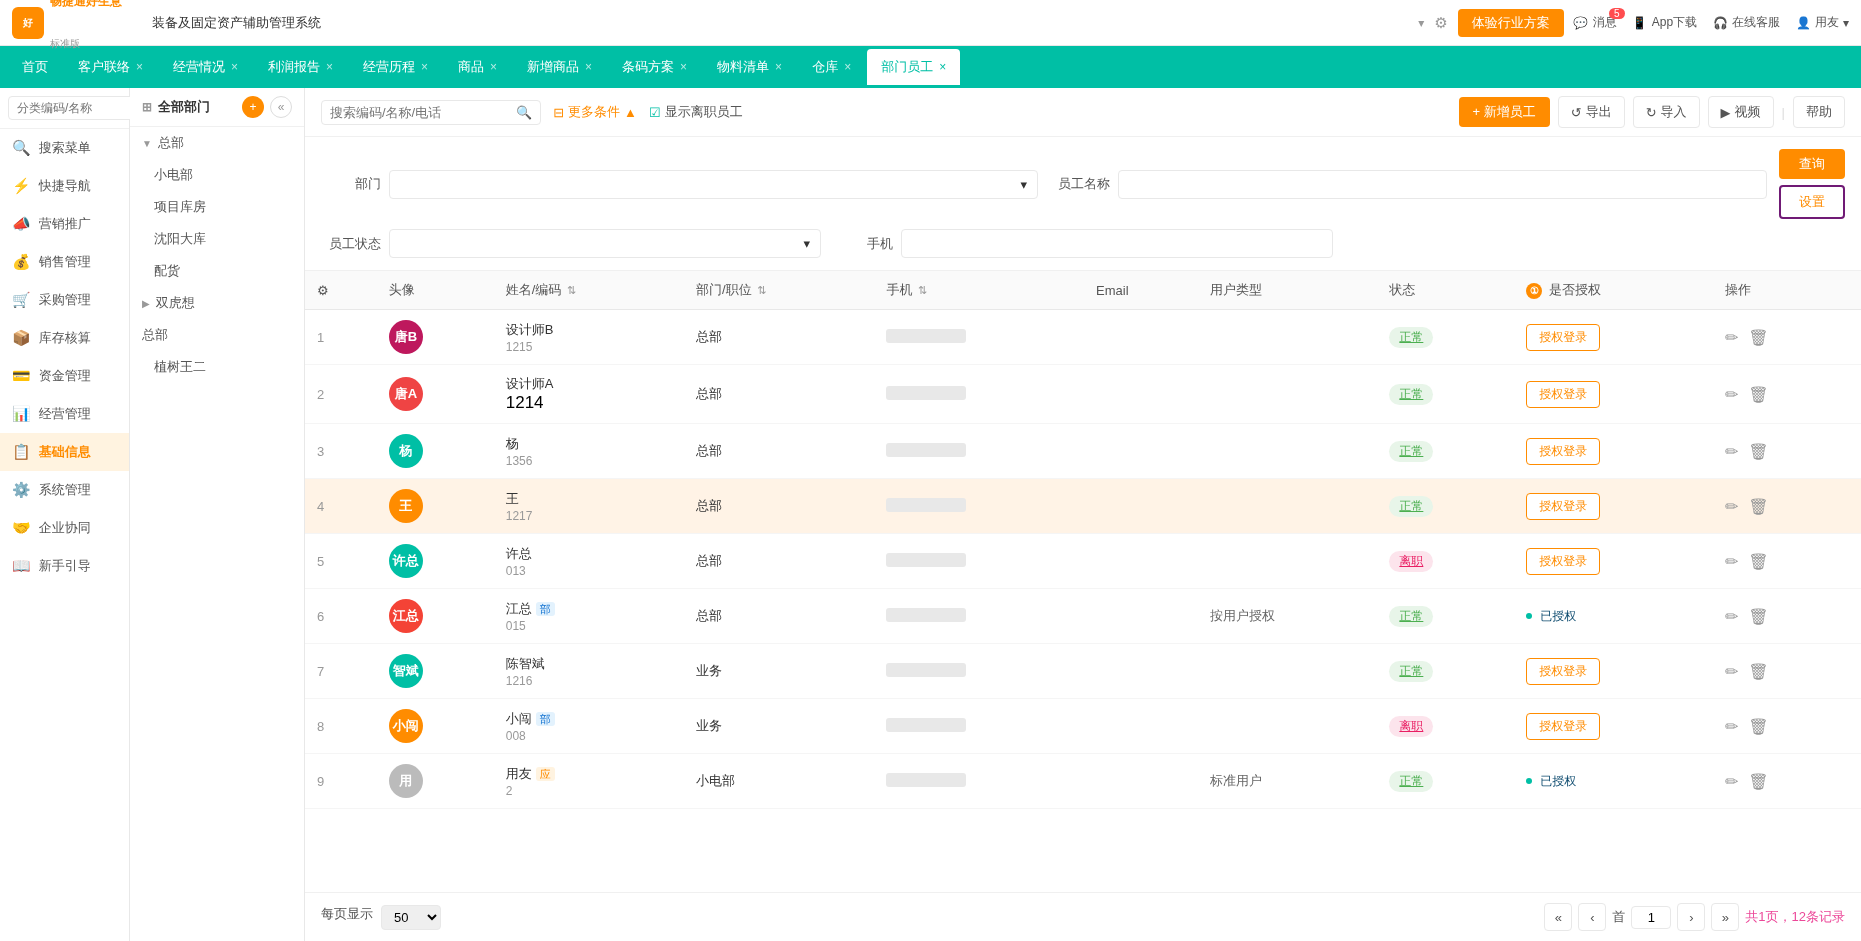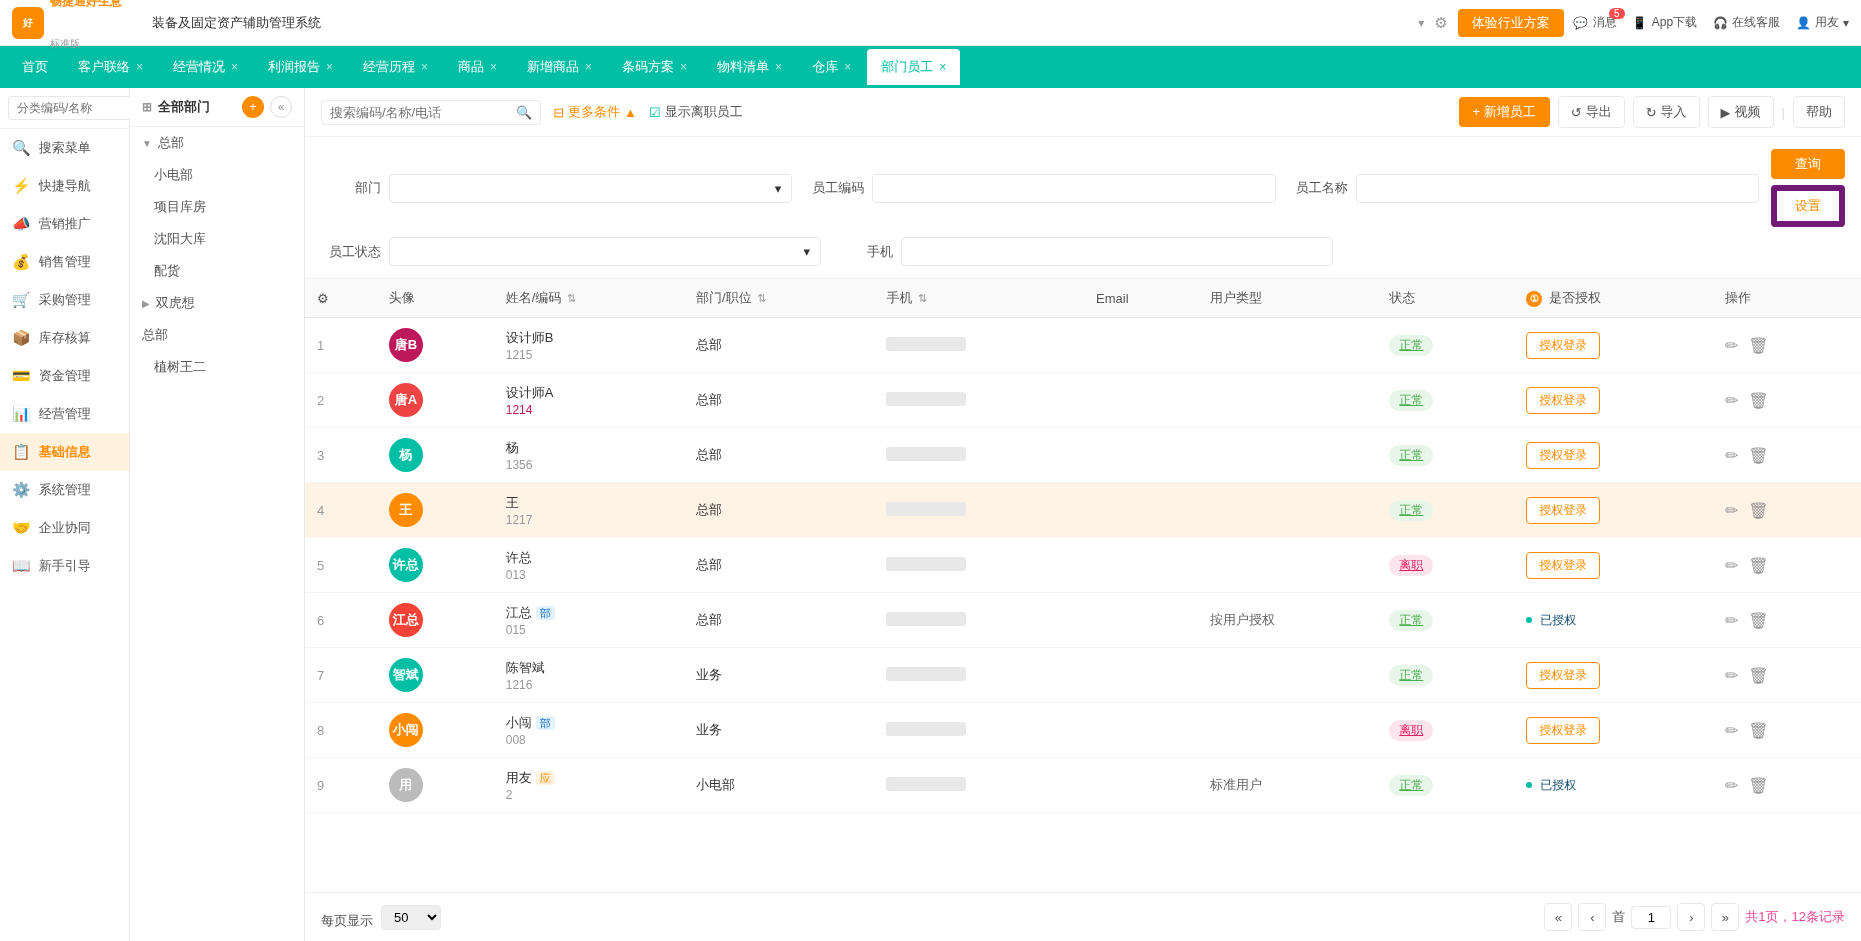--- a/index.html
+++ b/index.html
@@ -67,21 +67,21 @@
     
     .search-form { background: #fff; padding: 12px 16px; border-bottom: 1px solid #f0f0f0; }
     .search-form-row { display: flex; align-items: center; gap: 12px; margin-bottom: 10px; }
     .search-form-row:last-child { margin-bottom: 0; }
     .form-field { display: flex; align-items: center; gap: 8px; flex: 1; }
     .form-label { font-size: 13px; color: #555; white-space: nowrap; width: 60px; text-align: right; }
     .form-select { flex: 1; border: 1px solid #e8e8e8; border-radius: 4px; padding: 6px 10px; font-size: 13px; outline: none; background: #fff; display: flex; align-items: center; justify-content: space-between; cursor: pointer; }
     .form-input { flex: 1; border: 1px solid #e8e8e8; border-radius: 4px; padding: 6px 10px; font-size: 13px; outline: none; }
     .form-actions { display: flex; flex-direction: column; gap: 6px; justify-content: center; }
     .btn-search { background: #ff8c00; color: #fff; border: none; border-radius: 4px; padding: 6px 18px; font-size: 13px; cursor: pointer; }
-    .btn-settings { background: #fff; border: 6px solid #701a75; color: #ff8c00; border-radius: 4px; padding: 6px 18px; font-size: 13px; cursor: pointer; }
+    .btn-settings { background: #fff; border: 2px solid #701a75; color: #ff8c00; border-radius: 4px; padding: 6px 18px; font-size: 13px; cursor: pointer; }
 
     
     .table-container { flex: 1; overflow: auto; background: #fff; }
     table { width: 100%; border-collapse: collapse; }
     thead tr { background: #fafafa; border-bottom: 1px solid #e8e8e8; }
     th { padding: 10px 12px; font-size: 13px; color: #555; font-weight: normal; text-align: left; white-space: nowrap; border-bottom: 1px solid #e8e8e8; }
     td { padding: 10px 12px; font-size: 13px; color: #333; border-bottom: 1px solid #f5f5f5; vertical-align: middle; }
     tr.highlighted td { background: #fff3e6; }
     .avatar { width: 34px; height: 34px; border-radius: 50%; display: flex; align-items: center; justify-content: center; font-size: 13px; color: #fff; font-weight: bold; }
     .status-badge { display: inline-block; padding: 2px 10px; border-radius: 12px; font-size: 12px; text-decoration: underline; }
@@ -90,21 +90,21 @@
     .btn-auth { border: 1px solid #ff8c00; color: #ff8c00; background: #fff; border-radius: 4px; padding: 4px 12px; font-size: 12px; cursor: pointer; }
     .auth-done { color: #0c4a6e; font-size: 12px; display: flex; align-items: center; gap: 4px; }
     .auth-dot { display: inline-block; width: 6px; height: 6px; border-radius: 50%; background: #00bfa5; margin-right: 4px; }
     .op-btn { color: #999; cursor: pointer; font-size: 16px; margin-right: 6px; }
     .masked { display: inline-block; width: 80px; height: 14px; background: #e8e8e8; border-radius: 3px; }
     .tag-blue { background: #e3f2fd; color: #1976d2; border-radius: 3px; font-size: 11px; padding: 1px 4px; margin-left: 4px; }
     .tag-orange { background: #fff3e0; color: #ff8c00; border-radius: 3px; font-size: 11px; padding: 1px 4px; margin-left: 4px; }
 
     
     .pagination { display: flex; align-items: center; justify-content: space-between; padding: 10px 16px; background: #fff; border-top: 1px solid #f0f0f0; }
-    .page-size-selector { display: flex; align-items: flex-end; gap: 8px; font-size: 13px; color: #555; }
+    .page-size-selector { display: flex; align-items: flex-start; gap: 8px; font-size: 13px; color: #555; }
     .page-size-selector select { border: 1px solid #e8e8e8; border-radius: 4px; padding: 3px 8px; font-size: 13px; outline: none; }
     .page-nav { display: flex; align-items: center; gap: 6px; font-size: 13px; color: #555; }
     .page-btn { width: 28px; height: 28px; border: 1px solid #e8e8e8; border-radius: 4px; display: flex; align-items: center; justify-content: center; cursor: pointer; color: #555; }
     .page-input { width: 40px; border: 1px solid #e8e8e8; border-radius: 4px; padding: 3px 6px; text-align: center; font-size: 13px; outline: none; }
     .page-total { color: #ec4899; font-size: 13px; }
 
     .settings-gear { font-size: 15px; color: #999; cursor: pointer; }
     .col-sort { color: #999; font-size: 11px; margin-left: 2px; }
 
     .info-icon { display: inline-flex; align-items: center; justify-content: center; width: 16px; height: 16px; border-radius: 50%; background: #ff8c00; color: #fff; font-size: 10px; font-weight: bold; margin-right: 3px; }
@@ -328,24 +328,20 @@
       </div>
 
       <div class="search-form">
         <div class="search-form-row">
           <div class="form-field">
             <span class="form-label">部门</span>
             <div class="form-select">
               <span></span>
               <span>▾</span>
             </div>
-          </div>
-          <div class="form-field">
-            <span class="form-label">员工编码</span>
-            <input class="form-input" type="text" style="">
           </div>
           <div class="form-field">
             <span class="form-label">员工名称</span>
             <input class="form-input" type="text" style="">
           </div>
           <div class="form-actions">
             <button class="btn-search">查询</button>
             <button class="btn-settings">设置</button>
           </div>
         </div>
@@ -409,21 +405,21 @@
     <td>
       <span class="op-btn">✏</span>
       <span class="op-btn">🗑</span>
     </td>
   </tr>
               <tr>
     <td style="color:#999;">2</td>
     <td>
       <div class="avatar" style="background:#ef4444;">唐A</div>
     </td>
-    <td>设计师A<br><span style="color:#be185d;font-size:12px;">1214</span></td>
+    <td>设计师A<br><span style="color:#000000;font-size:17px;">1214</span></td>
     <td>总部</td>
     <td><span class="masked"></span></td>
     <td></td>
     <td style="color:#666;"></td>
     <td><span class="status-badge status-normal">正常</span></td>
     <td><button class="btn-auth">授权登录</button></td>
     <td>
       <span class="op-btn">✏</span>
       <span class="op-btn">🗑</span>
     </td>

